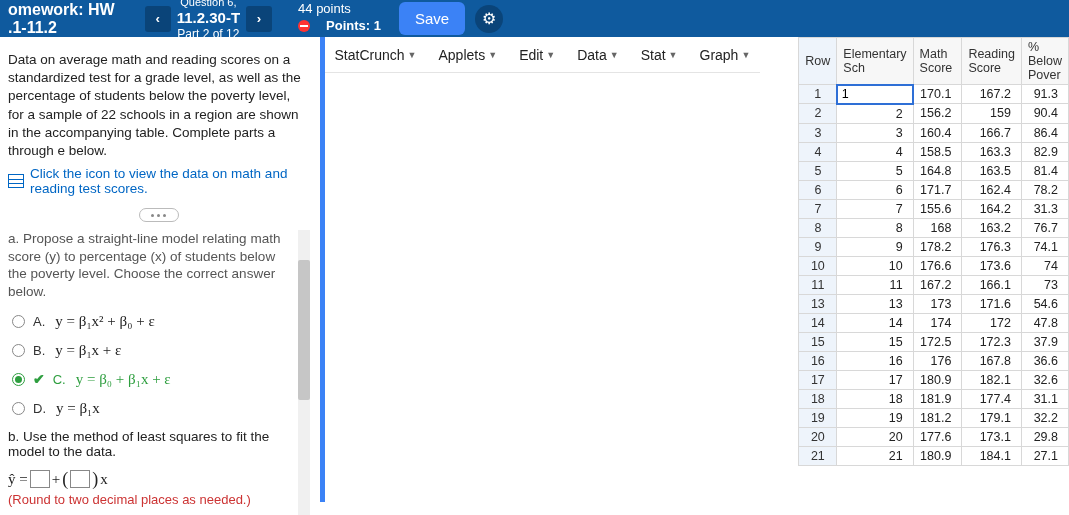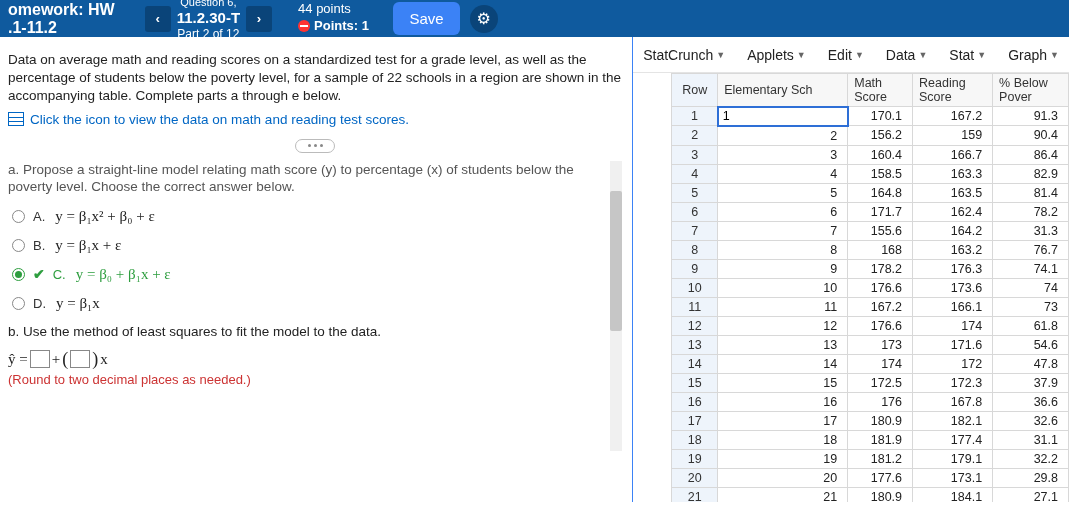--- a/index.html
+++ b/index.html
@@ -4,21 +4,21 @@
 <style>
   * { box-sizing: border-box; margin: 0; padding: 0; }
   body { font-family: Arial, Helvetica, sans-serif; font-size: 13px; color: #222; width:1069px; height:515px; overflow:hidden; background:#fff; }
   .topbar { background:#0f5a9e; color:#fff; height:37px; display:flex; align-items:center; padding:0 8px; }
   .hw-title { font-size:16px; font-weight:bold; line-height:1.1; }
   .nav-btn { background:#0a4479; color:#fff; width:26px; height:26px; border:none; border-radius:3px; font-weight:bold; cursor:pointer; margin:0 6px;}
   .q-block { text-align:center; line-height:1.2; font-size:13px; }
   .q-block .qnum { font-weight:bold; font-size:15px; }
   .pts-block { text-align:left; line-height:1.3; font-size:13px; margin-left:20px;}
   .pts-block .frac { font-size:12px;}
-  .pts-block .pline { display:flex; align-items:center; gap:4px;}
+  .pts-block .pline { display:flex; align-items:center; gap:16px;}
   .pts-block .picon { width:12px;height:12px;border-radius:50%;background:#f33;display:inline-block;position:relative;}
   .pts-block .picon::after{content:"";position:absolute;left:2px;right:2px;top:5px;height:2px;background:#fff;}
   .save-btn { background:#3b82f6; color:#fff; border:none; border-radius:6px; padding:8px 16px; font-size:15px; font-weight:normal; cursor:pointer; margin-left:18px;}
   .gear { width:28px;height:28px;border-radius:50%;background:#0a4479;display:flex;align-items:center;justify-content:center;color:#fff;font-size:16px;margin-left:10px;}
   .main { display:flex; height:465px; }
   .left { width:636px; padding:14px 10px 0 8px; position:relative; }
   .problem { font-size:13.5px; line-height:1.35; color:#222; }
   .hint-row { display:flex; align-items:center; gap:6px; margin-top:6px; color:#0066c4; font-size:13.5px;}
   .table-icon{width:16px;height:14px;border:1px solid #0066c4;display:inline-block;position:relative;flex-shrink:0;}
   .table-icon::before{content:"";position:absolute;left:0;right:0;top:4px;height:1px;background:#0066c4;}
@@ -38,21 +38,21 @@
   .lbl{font-family:Arial;color:#333;font-size:13px;margin-right:2px;}
   .eq{font-family:"Times New Roman",serif;font-size:15px;}
   .part-b{font-size:13.5px;margin:10px 0 10px 0;}
   .ans-row{font-family:"Times New Roman",serif;font-size:15px;display:flex;align-items:center;gap:2px;}
   .box{display:inline-block;width:20px;height:18px;border:1px solid #888;background:#fff;}
   .paren{font-size:18px;}
   .note{color:#c33;font-size:13px;margin-top:2px;}
   .arrow-up{position:absolute;right:2px;top:6px;color:#888;font-size:11px;}
   .arrow-dn{position:absolute;right:2px;bottom:6px;color:#888;font-size:11px;}
   
-  .right{flex:1;border-left:1px solid #3b82f6;display:flex;flex-direction:column;}
+  .right{flex:1;border-left:5px solid #3b82f6;display:flex;flex-direction:row;}
   .menubar{height:36px;display:flex;align-items:center;gap:22px;padding:0 10px;font-size:14px;color:#222;border-bottom:1px solid #e4e4e4;}
   .menu-item{display:flex;align-items:center;gap:3px;cursor:pointer;}
   .caret{font-size:9px;color:#666;}
   .grid-wrap{flex:1;overflow:hidden;padding-left:38px;}
   table.data{border-collapse:collapse;width:100%;font-size:12.5px;}
   table.data th,table.data td{border:1px solid #d8d8d8;padding:2px 6px;height:19px;}
   table.data th{background:#f7f7f7;font-weight:normal;color:#333;text-align:left;}
   table.data th.rowh{background:#eef4fb;text-align:center;width:46px;}
   table.data td.rh{background:#eef4fb;text-align:center;color:#333;width:46px;}
   table.data td.num{text-align:right;padding-right:10px;}
@@ -253,27 +253,20 @@
               <td class="num">74</td>
             </tr>
             <tr>
               <td class="rh">11</td>
               <td class="num">11</td>
               <td class="num">167.2</td>
               <td class="num">166.1</td>
               <td class="num">73</td>
             </tr>
             <tr>
-              <td class="rh">12</td>
-              <td class="num">12</td>
-              <td class="num">176.6</td>
-              <td class="num">174</td>
-              <td class="num">61.8</td>
-            </tr>
-            <tr>
               <td class="rh">13</td>
               <td class="num">13</td>
               <td class="num">173</td>
               <td class="num">171.6</td>
               <td class="num">54.6</td>
             </tr>
             <tr>
               <td class="rh">14</td>
               <td class="num">14</td>
               <td class="num">174</td>

